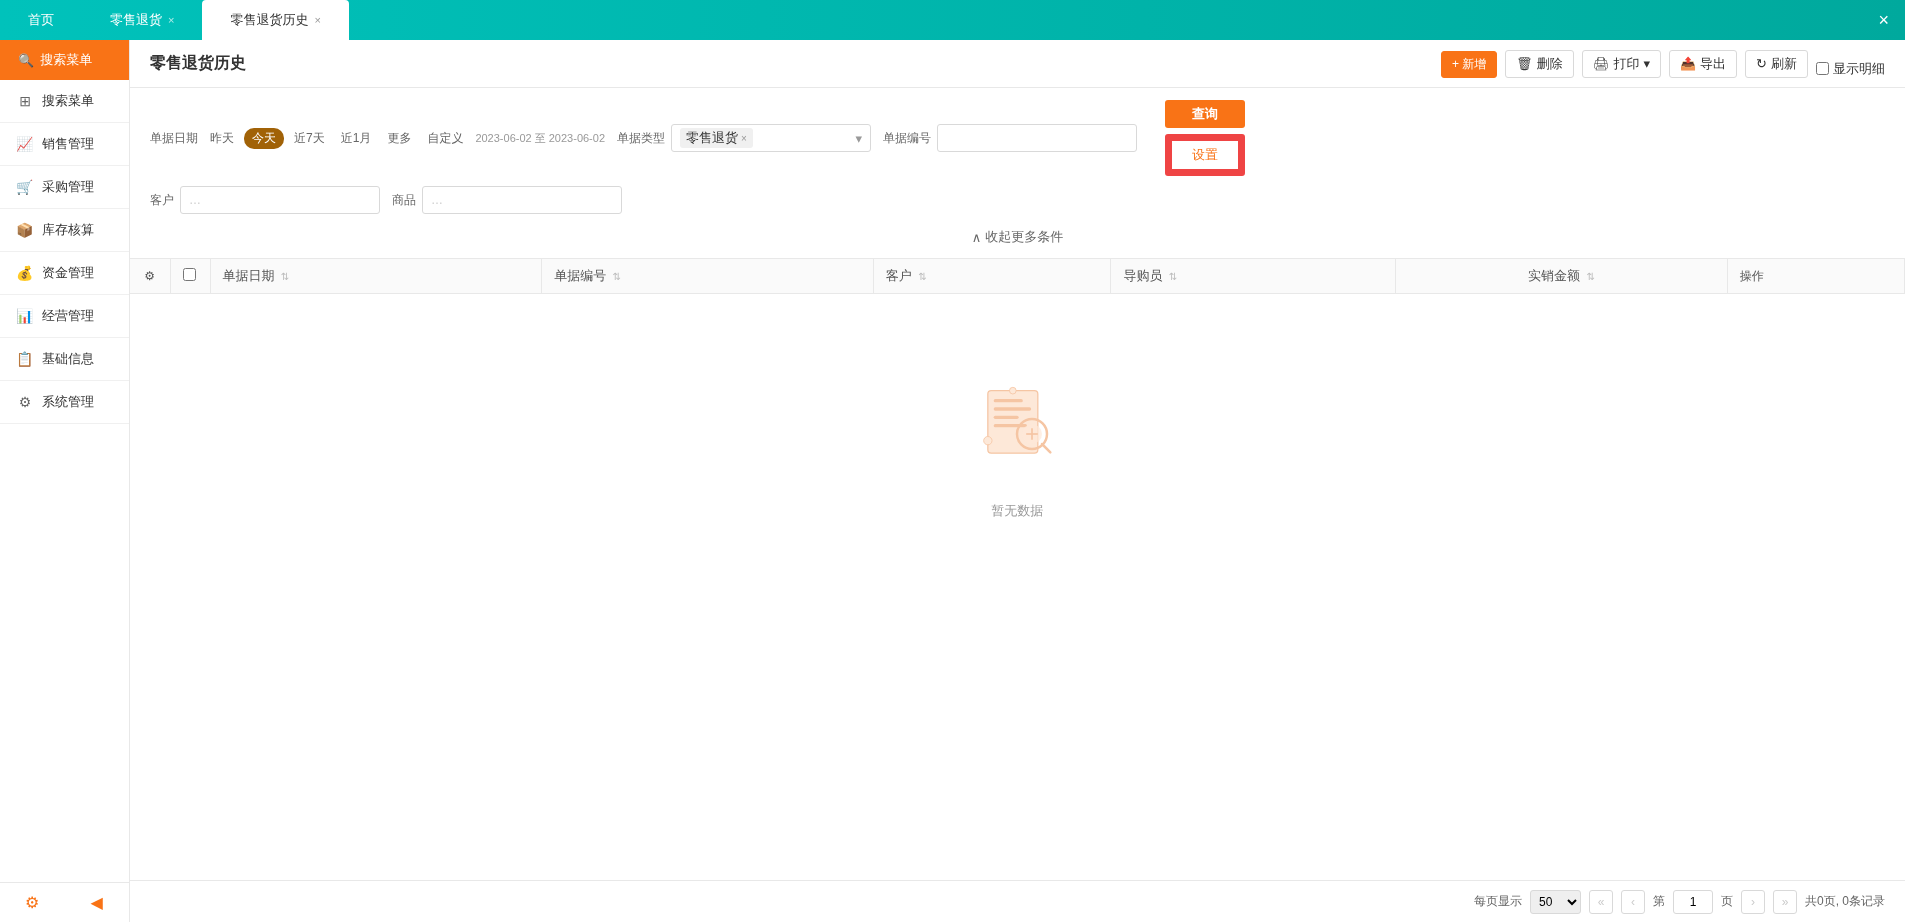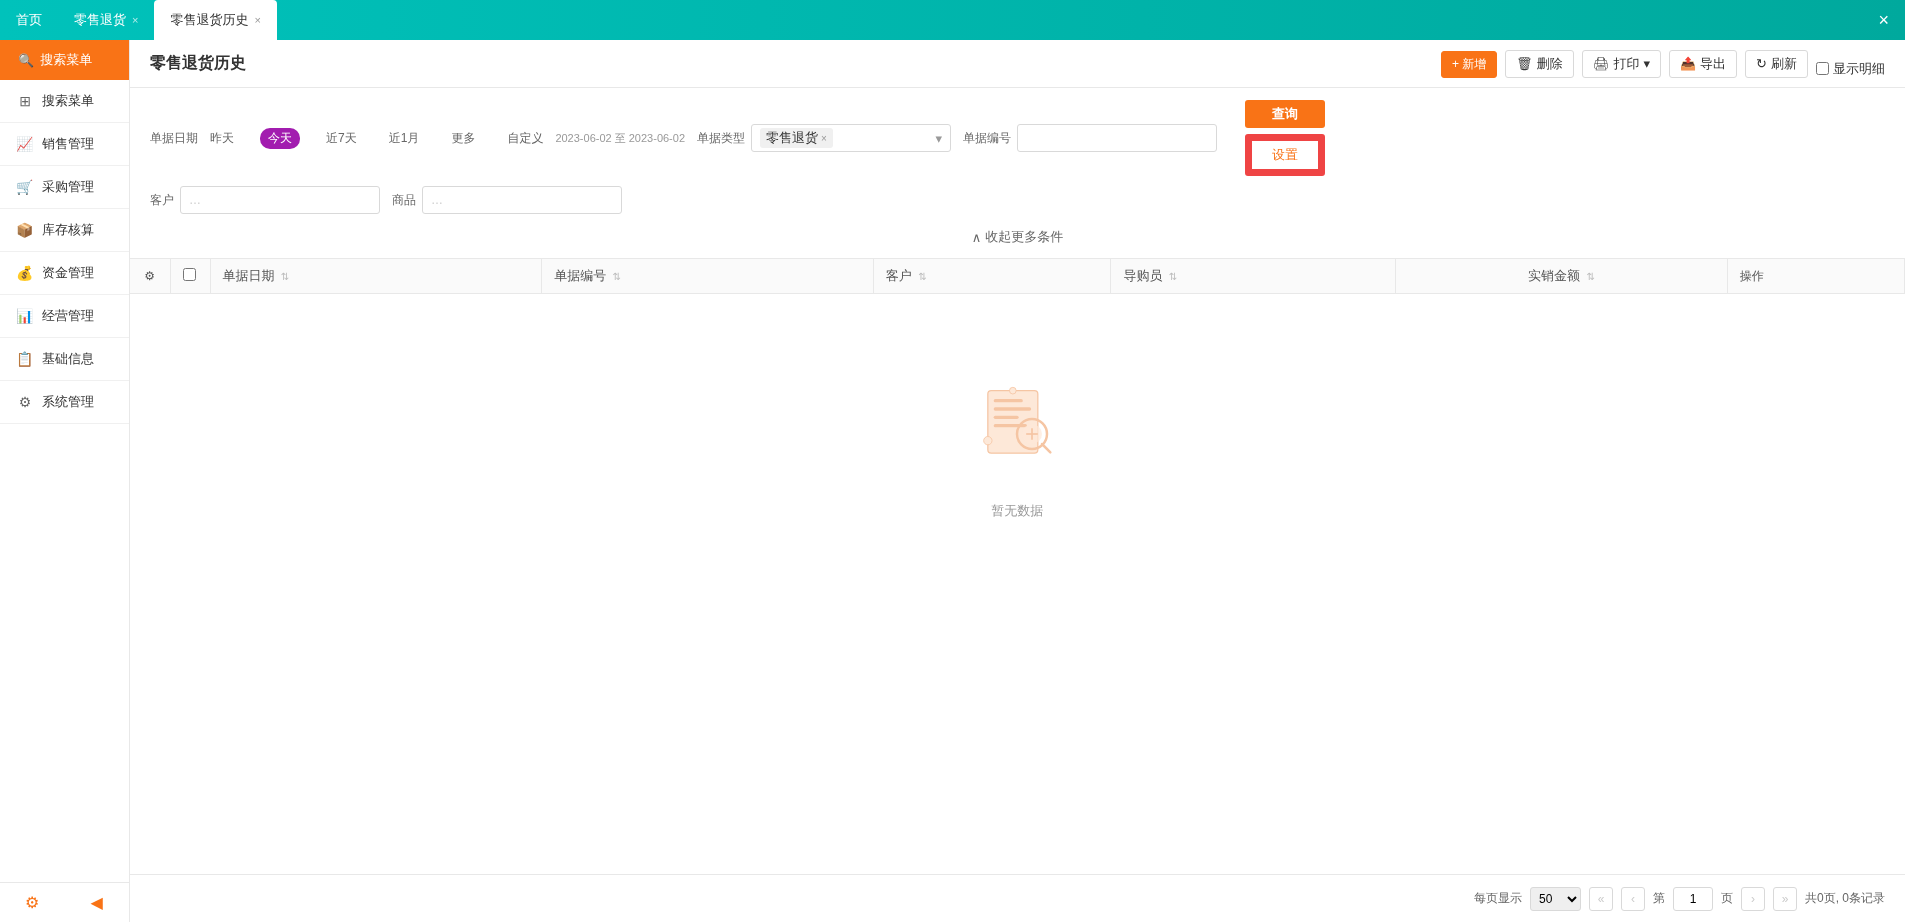--- a/index.html
+++ b/index.html
@@ -17,21 +17,21 @@
     .top-bar-tabs {
       display: flex;
       align-items: center;
       height: 100%;
       flex: 1;
     }
     .tab-item {
       height: 100%;
       display: flex;
       align-items: center;
-      padding: 0 16px;
+      padding: 0 28px;
       color: #fff;
       cursor: pointer;
       font-size: 13px;
       white-space: nowrap;
     }
     .tab-item.active {
       background: #fff;
       color: #333;
       border-radius: 4px 4px 0 0;
     }
@@ -186,33 +186,33 @@
       gap: 6px;
     }
     .filter-label {
       color: #666;
       font-size: 12px;
       white-space: nowrap;
     }
     .date-btns {
       display: flex;
       align-items: flex-start;
-      gap: 20px;
+      gap: 4px;
     }
     .date-btn {
       padding: 2px 6px;
       border-radius: 3px;
       cursor: pointer;
       font-size: 12px;
       color: #666;
       border: none;
       background: none;
     }
     .date-btn.active-date {
-      background: #a21caf;
+      background: #a16207;
       color: #fff;
       border-radius: 10px;
       padding: 2px 8px;
     }
     .date-range-text {
       font-size: 11px;
       color: #999;
     }
     .filter-tag-container {
       display: flex;
@@ -315,21 +315,21 @@
     }
     .empty-icon {
       width: 100px;
       height: 100px;
       margin-bottom: 12px;
     }
     .empty-text { color: #999; font-size: 13px; margin-top: 16px; }
 
     
     .pagination-bar {
-      height: 48px;
+      height: 42px;
       background: #fff;
       border-top: 1px solid #e8e8e8;
       display: flex;
       align-items: center;
       justify-content: flex-end;
       padding: 0 20px;
       gap: 8px;
       flex-shrink: 0;
     }
     .pagination-label { color: #666; font-size: 12px; }

